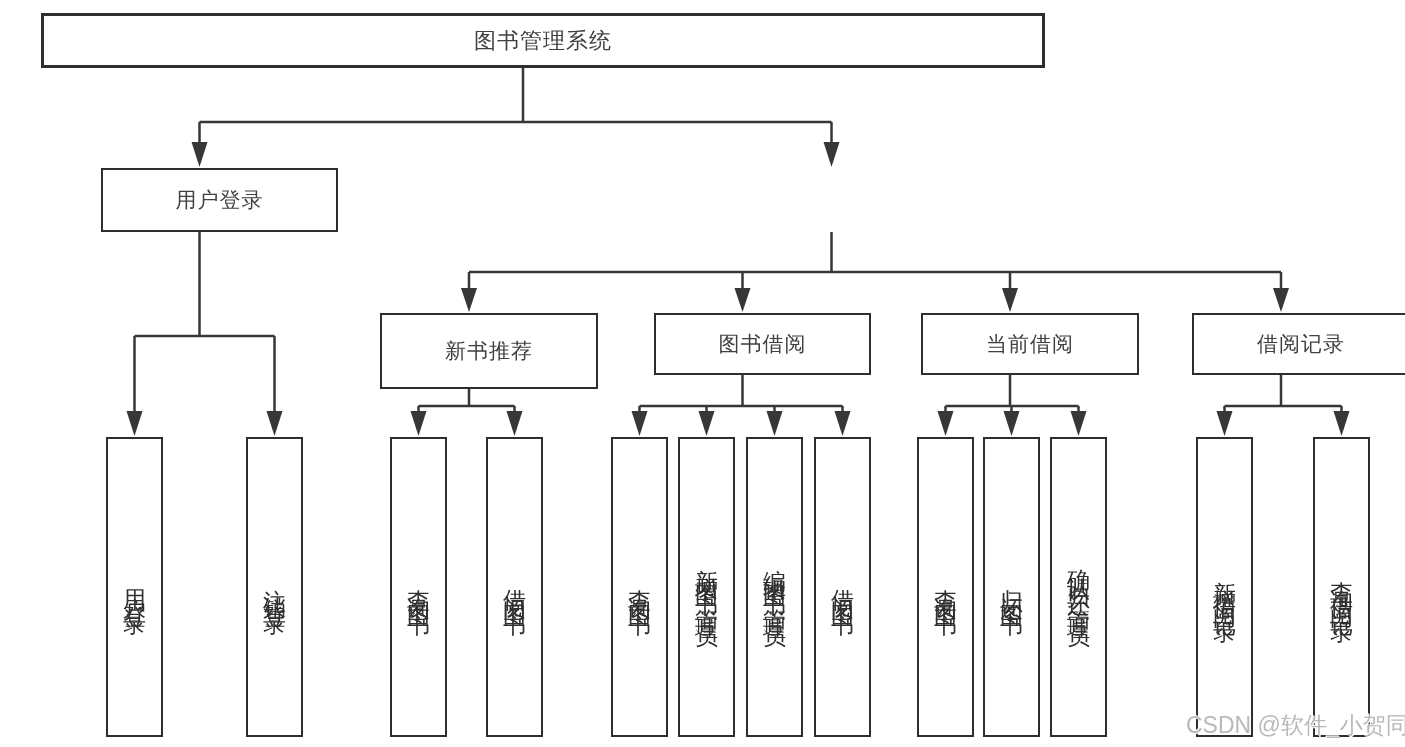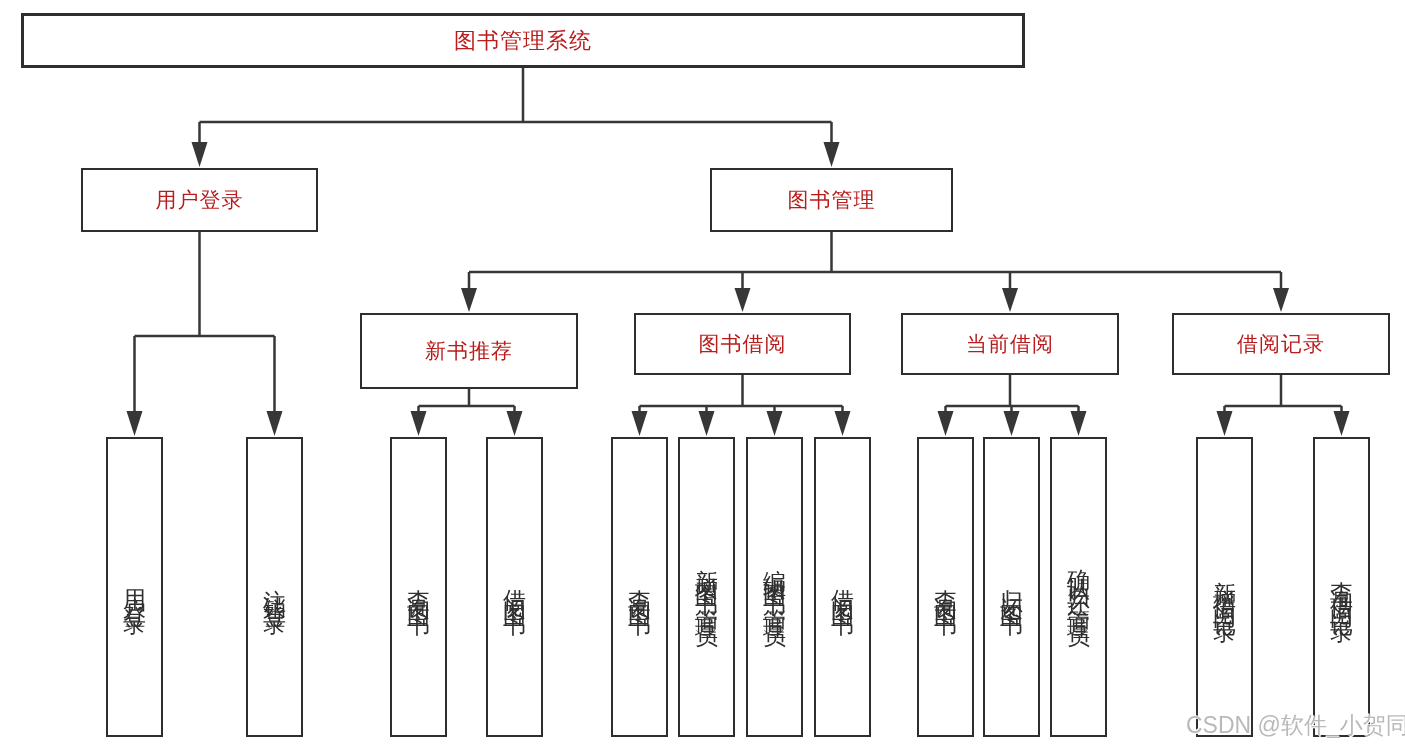--- a/index.html
+++ b/index.html
@@ -11,22 +11,23 @@
     font-family: "Liberation Sans", "DejaVu Sans", sans-serif;
   }
   #canvas { position: relative; width: 1405px; height: 747px; }
   svg.wires { position: absolute; left: 0; top: 0; z-index: 1; }
   .hbox {
     position: absolute;
     box-sizing: border-box;
     background: #ffffff;
     border: 2.5px solid #2e2e2e;
     display: flex; align-items: center; justify-content: center;
-    font-size: 21px; letter-spacing: 1px; color: #b91c1c;
+    font-size: 21px; letter-spacing: 1px; color: #404040;
     z-index: 2;
+    margin-left: 20px;
   }
   .hbox.root { border-width: 3px; font-size: 22px; }
   .vbox {
     position: absolute;
     box-sizing: border-box;
     width: 57px; height: 300px; top: 437px;
     background: #ffffff;
     border: 2.5px solid #2e2e2e;
     display: flex; align-items: center; justify-content: center;
     z-index: 2;
@@ -94,21 +95,20 @@
       <polygon points="1011.5,436 1003.5,411 1019.5,411"></polygon>
       <polygon points="1078.5,436 1070.5,411 1086.5,411"></polygon>
       <polygon points="1224.5,436 1216.5,411 1232.5,411"></polygon>
       <polygon points="1341.5,436 1333.5,411 1349.5,411"></polygon>
     </g>
   </svg>
 
   <div class="hbox root" style="left:21px; top:13px; width:1004px; height:55px;">图书管理系统</div>
 
   <div class="hbox" style="left:81px; top:168px; width:237px; height:64px;">用户登录</div>
-  <div class="hbox" style="left:710px; top:168px; width:243px; height:64px;">图书管理</div>
 
   <div class="hbox" style="left:360px; top:313px; width:218px; height:76px;">新书推荐</div>
   <div class="hbox" style="left:634px; top:313px; width:217px; height:62px;">图书借阅</div>
   <div class="hbox" style="left:901px; top:313px; width:218px; height:62px;">当前借阅</div>
   <div class="hbox" style="left:1172px; top:313px; width:218px; height:62px;">借阅记录</div>
 
   <div class="vbox" style="left:106px;">
     <span class="vtext">用户登录</span>
   </div>
   <div class="vbox" style="left:246px;">

